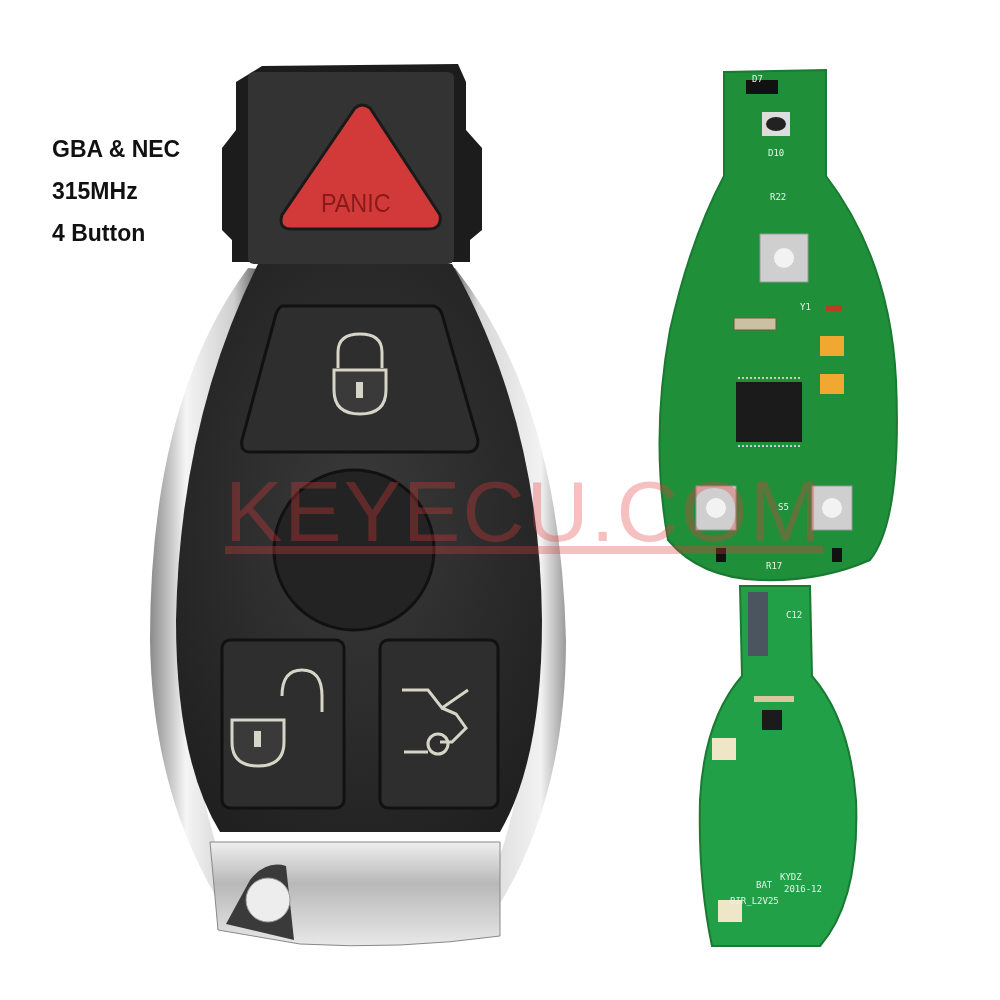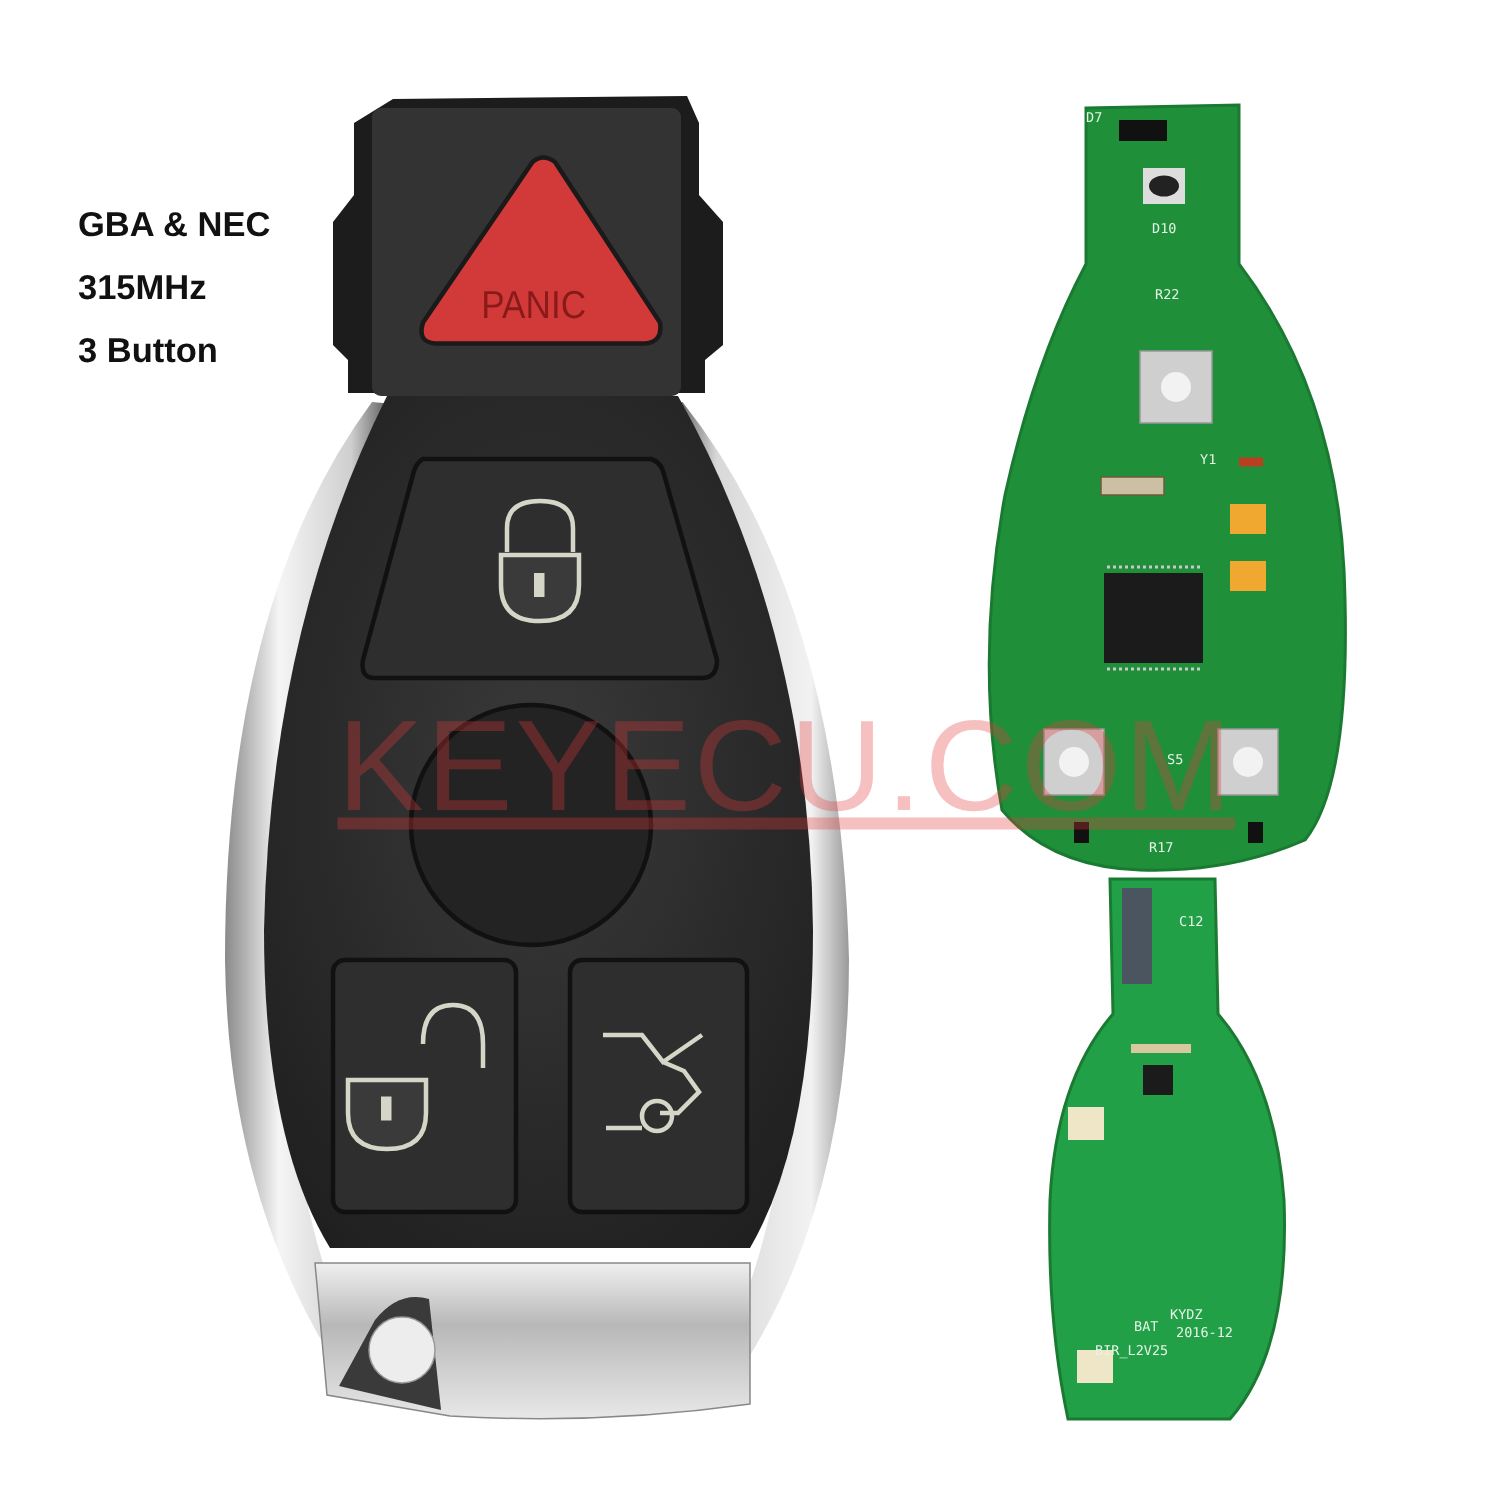--- a/index.html
+++ b/index.html
@@ -13,21 +13,21 @@
   .panic-label { position:absolute; left:317px; top:188px; font-size:26px; color:#8a1a1a;
                  font-family:"Liberation Sans", sans-serif; letter-spacing:0px; transform:scaleX(0.9); }
   .pcb-text { position:absolute; font-size:9px; color:#e6f3e6; font-family:"DejaVu Sans Mono", monospace; }
 </style>
 </head>
 <body>
 
 <div class="specs">
   <div class="spec">GBA &amp; NEC</div>
   <div class="spec">315MHz</div>
-  <div class="spec">3 Button</div>
+  <div class="spec">4 Button</div>
 </div>
 
 <svg width="1000" height="1000" viewBox="0 0 1000 1000">
   <defs>
     <linearGradient id="chromeL" x1="0" x2="1">
       <stop offset="0" stop-color="#8a8a8a"></stop>
         <stop offset="0.3" stop-color="#f5f5f5"></stop>
       <stop offset="0.7" stop-color="#cfcfcf"></stop>
         <stop offset="1" stop-color="#2a2a2a"></stop>
     </linearGradient>
@@ -125,21 +125,21 @@
     <rect x="762" y="710" width="20" height="20" fill="#1b1b1b"></rect>
     <rect x="712" y="738" width="24" height="22" fill="#efe6c8"></rect>
     <rect x="718" y="900" width="24" height="22" fill="#efe6c8"></rect>
     <rect x="754" y="696" width="40" height="6" fill="#d8c8a0"></rect>
   </g>
 </svg>
 
 <div class="panic-label">PANIC</div>
 <div class="watermark">KEYECU.COM</div>
 
-<div class="pcb-text" style="left:724px;top:74px">D7</div>
+<div class="pcb-text" style="left:752px;top:74px">D7</div>
 <div class="pcb-text" style="left:768px;top:148px">D10</div>
 <div class="pcb-text" style="left:770px;top:192px">R22</div>
 <div class="pcb-text" style="left:800px;top:302px">Y1</div>
 <div class="pcb-text" style="left:778px;top:502px">S5</div>
 <div class="pcb-text" style="left:766px;top:561px">R17</div>
 <div class="pcb-text" style="left:786px;top:610px">C12</div>
 <div class="pcb-text" style="left:756px;top:880px">BAT</div>
 <div class="pcb-text" style="left:780px;top:872px">KYDZ</div>
 <div class="pcb-text" style="left:784px;top:884px">2016-12</div>
 <div class="pcb-text" style="left:730px;top:896px">BIR_L2V25</div>

